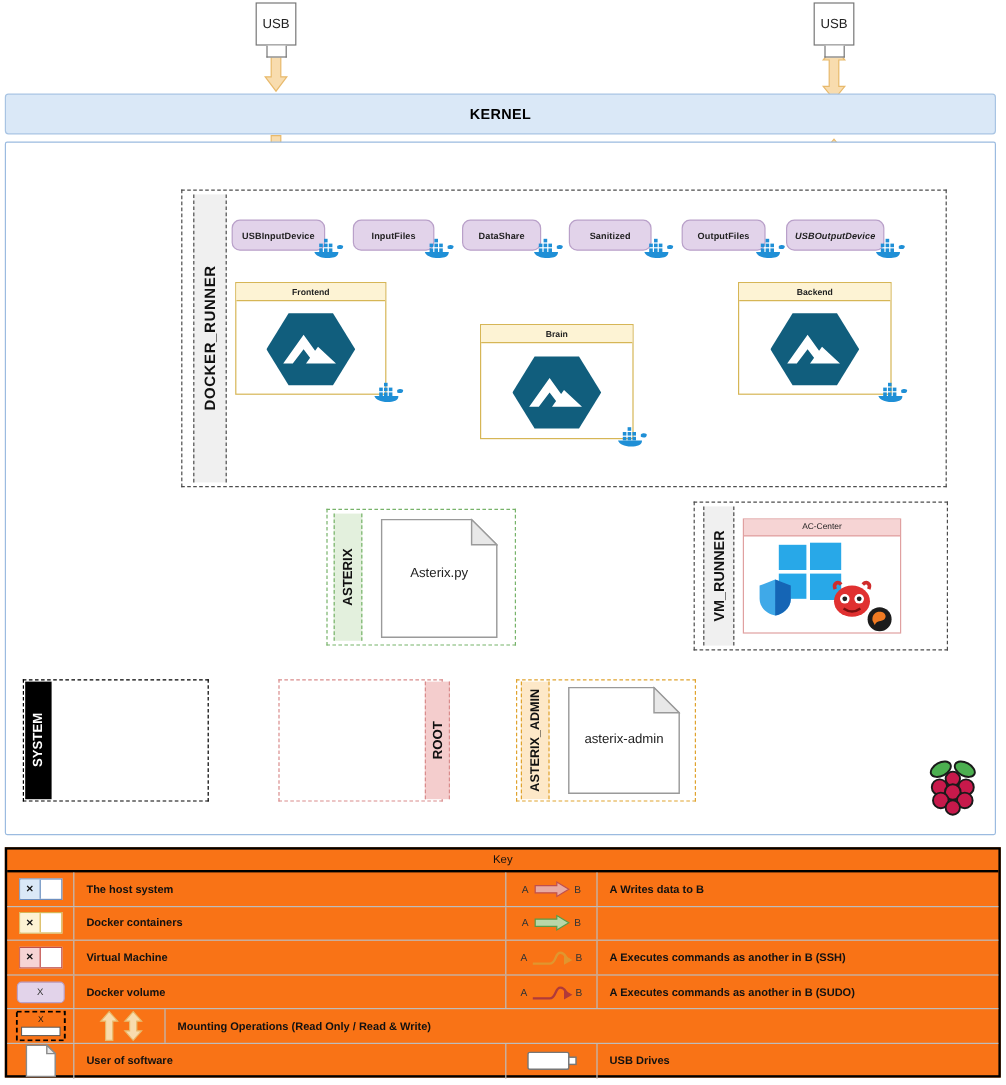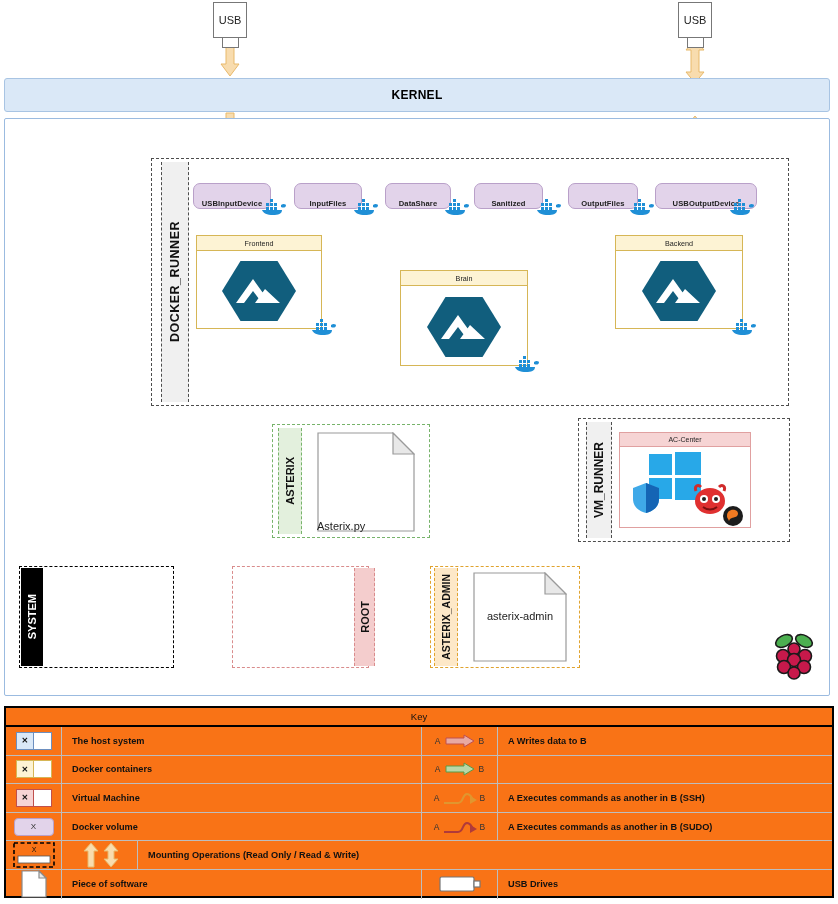--- a/index.html
+++ b/index.html
@@ -50,25 +50,25 @@
     border-left:1.8px dashed #d98c8c;border-right:1.8px dashed #d98c8c;box-sizing:border-box;}
   .root-tab span{font-size:11px;font-weight:bold;color:#111;}
 
   .aa-zone{left:430px;top:566px;width:150px;height:102px;border:1.8px dashed #e0a32e;}
   .aa-tab{left:434px;top:568px;width:24px;height:98px;background:#fde8c8;
     border-left:1.8px dashed #e0a32e;border-right:1.8px dashed #e0a32e;box-sizing:border-box;}
   .aa-tab span{font-size:10.5px;font-weight:bold;color:#111;}
 
   
   .vol{background:#e2d3ea;border:1px solid #b9a0c9;border-radius:7px;height:26px;
-    box-sizing:border-box;display:flex;align-items:flex-end;justify-content:center;
+    box-sizing:border-box;display:flex;align-items:center;justify-content:center;
     font-size:7.6px;font-weight:bold;color:#222;letter-spacing:.1px;z-index:12;}
 
   
-  .cont{background:#fff;border:1px solid #d6b656;box-sizing:border-box;z-index:11;}
+  .cont{background:#fff;border:1px solid #d6b656;box-sizing:border-box;z-index:11;font-weight:bold;}
   .cont-hd{background:#fdf3d4;border-bottom:1px solid #d6b656;height:14px;
     display:flex;align-items:center;justify-content:center;font-size:7.2px;color:#222;}
   .cont-body{display:flex;align-items:center;justify-content:center;}
 
   
   .vmbox{left:619px;top:432px;width:132px;height:96px;background:#fff;
     border:1px solid #e0a0a0;box-sizing:border-box;z-index:11;}
   .vmbox-hd{background:#f6d4d4;border-bottom:1px solid #e0a0a0;height:13px;
     display:flex;align-items:center;justify-content:center;font-size:7px;color:#222;}
 
@@ -217,21 +217,21 @@
   </div>
   <div class="abs vol" style="left:385px;top:183px;width:66px;">
     <span>DataShare</span>
   </div>
   <div class="abs vol" style="left:474px;top:183px;width:69px;">
     <span>Sanitized</span>
   </div>
   <div class="abs vol" style="left:568px;top:183px;width:70px;">
     <span>OutputFiles</span>
   </div>
-  <div class="abs vol" style="left:655px;top:183px;width:102px;">
+  <div class="abs vol" style="left:655px;top:183px;width:82px;font-style:italic;">
     <span>USBOutputDevice</span>
   </div>
 
   <svg class="abs" style="left:260px;top:198px;z-index:13;" width="28" height="18" viewBox="0 0 28 18">
     <g fill="#1f8fd6">
         <rect x="6" y="5" width="3" height="3"></rect>
         <rect x="10" y="5" width="3" height="3"></rect>
         <rect x="14" y="5" width="3" height="3"></rect>
         <rect x="6" y="9" width="3" height="3"></rect>
         <rect x="10" y="9" width="3" height="3"></rect>
@@ -383,21 +383,21 @@
   </svg>
 
   <div class="abs dash ast-zone"></div>
   <div class="abs ast-tab" style="display:flex;align-items:center;justify-content:center;">
     <span class="vlabel">ASTERIX</span>
   </div>
   <svg class="abs" style="left:317px;top:432px;z-index:11;" width="98" height="100" viewBox="0 0 98 100">
     <path d="M1,1 H76 L97,22 V99 H1 Z" fill="#fff" stroke="#9a9a9a" stroke-width="1.2"></path>
     <path d="M76,1 V22 H97 Z" fill="#e8e8e8" stroke="#9a9a9a" stroke-width="1.2"></path>
   </svg>
-  <div class="abs doc-label" style="left:317px;top:472px;width:98px;z-index:12;margin-top:48px;">Asterix.py</div>
+  <div class="abs doc-label" style="left:317px;top:472px;width:98px;text-align:center;z-index:12;">Asterix.py</div>
 
   <div class="abs dash vm-zone"></div>
   <div class="abs vm-tab" style="display:flex;align-items:center;justify-content:center;">
     <span class="vlabel">VM_RUNNER</span>
   </div>
   <div class="abs vmbox">
     <div class="vmbox-hd">
       <span>AC-Center</span>
     </div>
   </div>
@@ -556,21 +556,21 @@
       <div class="kc kc-desc">Mounting Operations (Read Only / Read &amp; Write)</div>
     </div>
 
     <div class="key-row">
       <div class="kc kc-icon">
         <svg width="26" height="28" viewBox="0 0 26 28">
           <path d="M1,1 H18 L25,8 V27 H1 Z" fill="#fff" stroke="#8a8a8a" stroke-width="1.2"></path>
           <path d="M18,1 V8 H25 Z" fill="#e8e8e8" stroke="#8a8a8a" stroke-width="1.2"></path>
         </svg>
       </div>
-      <div class="kc kc-txt">Piece of software</div>
+      <div class="kc kc-txt">User of software</div>
       <div class="kc kc-arrow">
         <svg width="44" height="20" viewBox="0 0 44 20">
           <rect x="2" y="3" width="34" height="14" rx="1.5" fill="#fff" stroke="#777" stroke-width="1.2"></rect>
           <rect x="36" y="7" width="6" height="6" fill="#fff" stroke="#777" stroke-width="1.2"></rect>
         </svg>
       </div>
       <div class="kc kc-desc">USB Drives</div>
     </div>
   </div>
 

